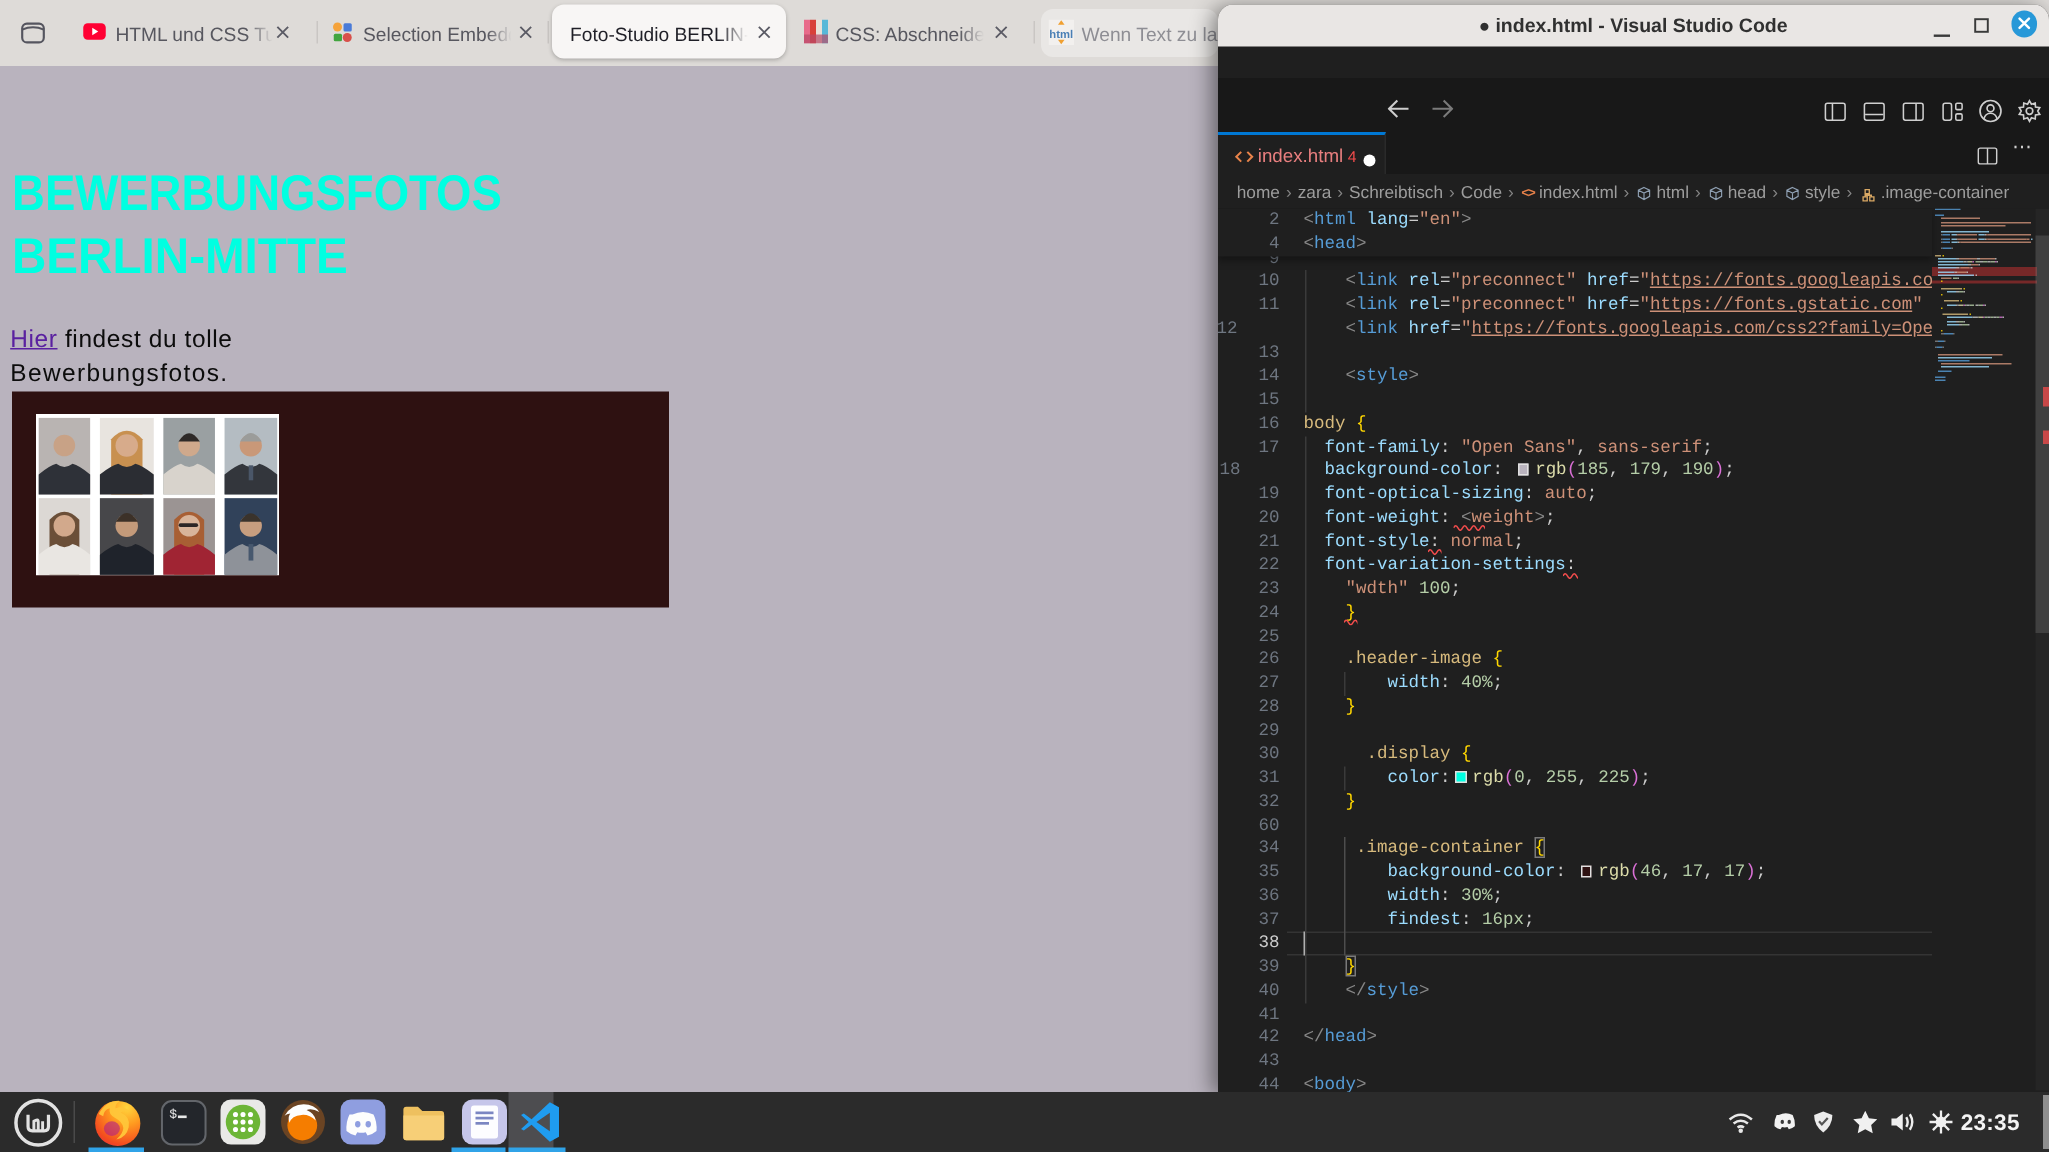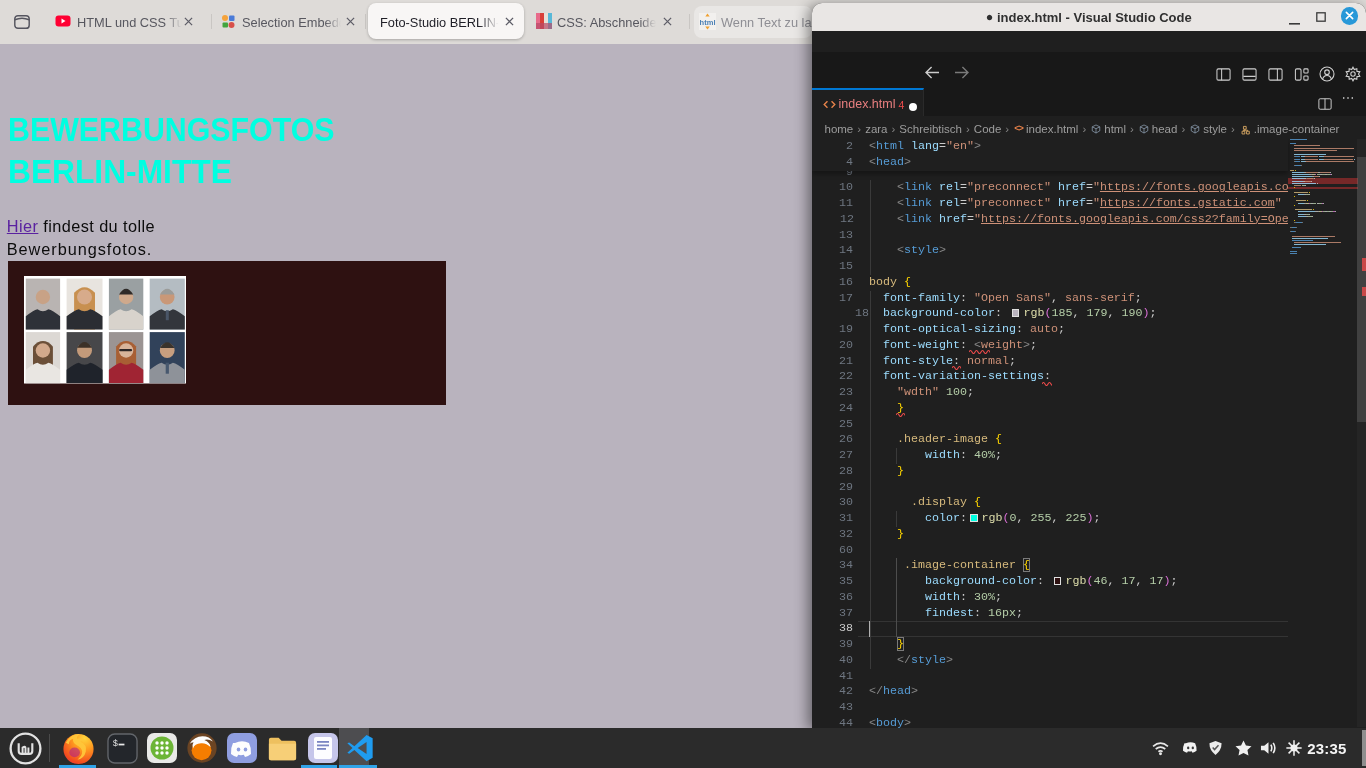--- a/index.html
+++ b/index.html
@@ -205,27 +205,27 @@
             <div style="position:absolute;left:-811.5px;top:-138.5px;width:1366px;height:768px">
               <div style="position:absolute;left:858px;top:621.30px;width:498px;height:15.75px;border-top:1px solid #343434;border-bottom:1px solid #343434"></div>
               <div class="ig" style="left:869.5px;top:180.30px;height:94.50px"></div>
               <div class="ig" style="left:869.5px;top:290.55px;height:378.00px"></div>
               <div class="ig" style="left:896.2px;top:448.05px;height:15.75px"></div>
               <div class="ig" style="left:896.2px;top:511.05px;height:15.75px"></div>
               <div class="ig" style="left:896.2px;top:558.30px;height:78.75px;background:#4d4d4d"></div>
               <div class="gn" style="right:513.00px;top:164.55px;color:#6e7681">9</div>
               <div class="gn" style="right:513.00px;top:180.30px;color:#6e7681">10</div>
               <div class="gn" style="right:513.00px;top:196.05px;color:#6e7681">11</div>
-              <div class="gn" style="right:512px;top:211.80px;color:#6e7681">12</div>
+              <div class="gn" style="right:541px;top:211.80px;color:#6e7681">12</div>
               <div class="gn" style="right:513.00px;top:227.55px;color:#6e7681">13</div>
               <div class="gn" style="right:513.00px;top:243.30px;color:#6e7681">14</div>
               <div class="gn" style="right:513.00px;top:259.05px;color:#6e7681">15</div>
               <div class="gn" style="right:513.00px;top:274.80px;color:#6e7681">16</div>
               <div class="gn" style="right:513.00px;top:290.55px;color:#6e7681">17</div>
-              <div class="gn" style="right:497px;top:306.30px;color:#6e7681">18</div>
+              <div class="gn" style="right:539px;top:306.30px;color:#6e7681">18</div>
               <div class="gn" style="right:513.00px;top:322.05px;color:#6e7681">19</div>
               <div class="gn" style="right:513.00px;top:337.80px;color:#6e7681">20</div>
               <div class="gn" style="right:513.00px;top:353.55px;color:#6e7681">21</div>
               <div class="gn" style="right:513.00px;top:369.30px;color:#6e7681">22</div>
               <div class="gn" style="right:513.00px;top:385.05px;color:#6e7681">23</div>
               <div class="gn" style="right:513.00px;top:400.80px;color:#6e7681">24</div>
               <div class="gn" style="right:513.00px;top:416.55px;color:#6e7681">25</div>
               <div class="gn" style="right:513.00px;top:432.30px;color:#6e7681">26</div>
               <div class="gn" style="right:513.00px;top:448.05px;color:#6e7681">27</div>
               <div class="gn" style="right:513.00px;top:463.80px;color:#6e7681">28</div>

